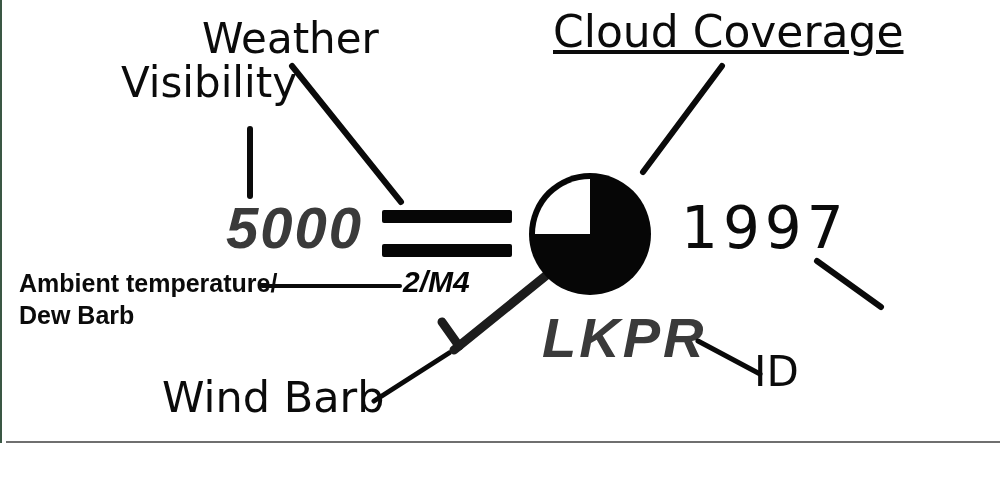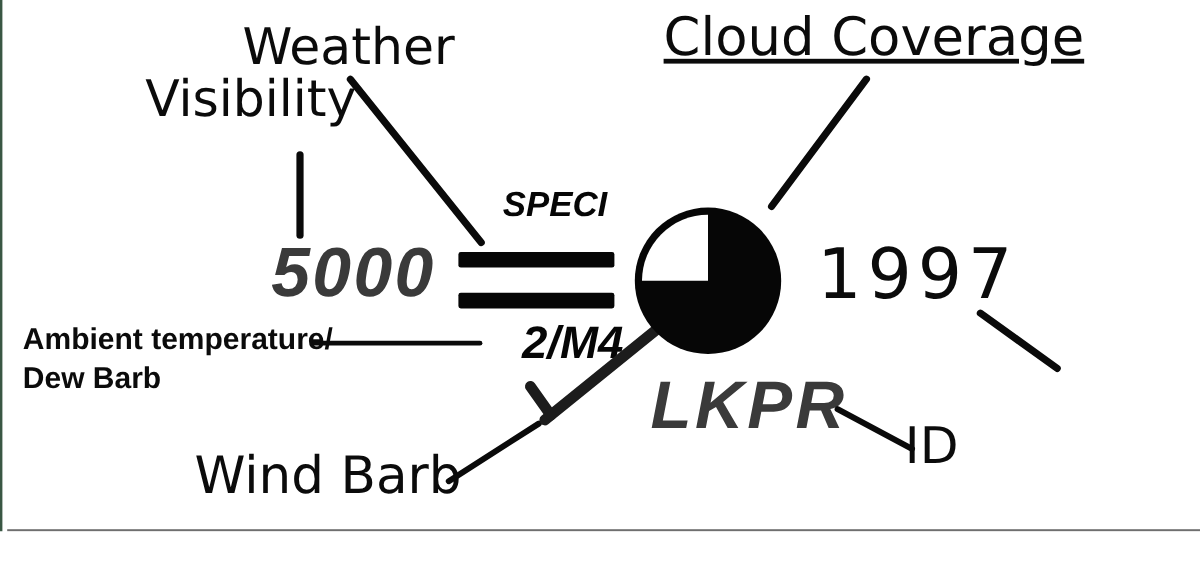--- a/index.html
+++ b/index.html
@@ -59,23 +59,22 @@
     <div>Dew Barb</div>
   </div>
 
   <div class="lbl" style="left:162px;top:376px;font-size:43px;">Wind Barb</div>
 
   <div class="lbl" style="left:754px;top:351px;font-size:42px;">ID</div>
 
 
   <div class="plotval gray" style="left:226px;top:199px;font-size:58px;letter-spacing:2px;">5000</div>
 
-  <div class="plotval blk" style="left:419px;top:157px;font-size:29px;">SPECI</div>
 
-  <div class="plotval blk" style="left:403px;top:267px;font-size:38px;margin-left:32px;">2/M4</div>
+  <div class="plotval blk" style="left:403px;top:267px;font-size:30px;">2/M4</div>
 
   <div class="lbl" style="left:681px;top:199px;font-size:58px;letter-spacing:5px;">1997</div>
 
   <div class="plotval gray" style="left:542px;top:310px;font-size:56px;letter-spacing:3px;">LKPR</div>
 
   <svg id="svg-overlay" viewBox="0 0 1000 488">
 
     <line x1="292" y1="66" x2="401" y2="202" stroke="#0a0a0a" stroke-width="6" stroke-linecap="round"></line>
     <line x1="250" y1="129" x2="250" y2="196" stroke="#0a0a0a" stroke-width="6" stroke-linecap="round"></line>
     <line x1="722" y1="66" x2="643" y2="172" stroke="#0a0a0a" stroke-width="6" stroke-linecap="round"></line>

